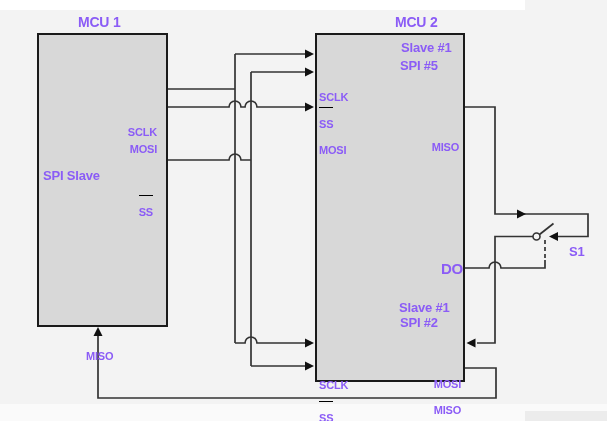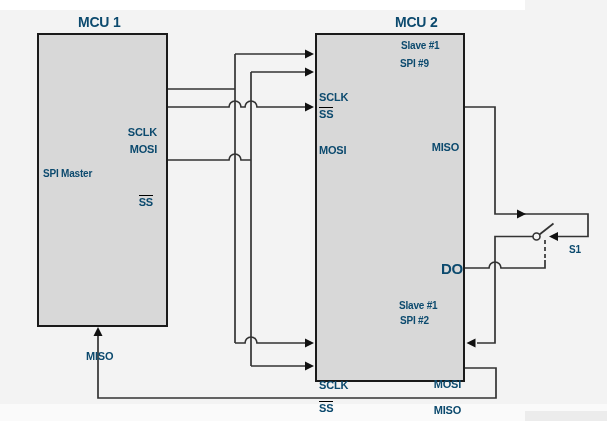--- a/index.html
+++ b/index.html
@@ -1,25 +1,25 @@
 <!DOCTYPE html>
 <html><head>
 <meta charset="utf-8">
 <style>
   html,body{margin:0;padding:0;}
   body{background:#e9e9e9;font-family:"Liberation Sans",sans-serif;}
   #stage{position:relative;width:607px;height:421px;background:#f3f3f3;overflow:hidden;}
   .bg-strip{position:absolute;}
   .mcu-box{position:absolute;background:#d8d8d8;border:2px solid #1a1a1a;box-sizing:border-box;}
-  .lbl{position:absolute;font-weight:bold;color:#0c4a6e;white-space:nowrap;line-height:1;letter-spacing:-0.2px;}
+  .lbl{position:absolute;font-weight:bold;color:#8b5cf6;white-space:nowrap;line-height:1;letter-spacing:-0.2px;}
   .pin{font-size:11px;margin-top:44px;}
   .title{font-size:14px;}
-  .sub{font-size:10px;}
+  .sub{font-size:13px;}
   .big{font-size:15px;}
-  .overbar{border-top:1.5px solid #000;padding-top:1px;display:inline-block;}
+  .overbar{border-top:1.5px solid #000;padding-top:11px;display:inline-block;}
   .rt{text-align:right;}
   svg{position:absolute;left:0;top:0;pointer-events:none;}
 </style>
 </head>
 <body>
 
 <div id="stage">
 
   <div class="bg-strip" style="left:0;top:0;width:525px;height:10px;background:#ffffff;"></div>
   <div class="bg-strip" style="left:0;top:404px;width:607px;height:17px;background:#fafafa;"></div>
@@ -65,27 +65,27 @@
       <polygon points="549,236.5 558,232 558,241"></polygon>
       <polygon points="466.5,343 475.5,338.5 475.5,347.5"></polygon>
       <polygon points="98,327 93.5,336 102.5,336"></polygon>
     </g>
   </svg>
 
   <div class="lbl title" style="left:78px;top:15px;">MCU 1</div>
   <div class="lbl pin rt" style="right:450px;top:83px;">SCLK</div>
   <div class="lbl pin rt" style="right:450px;top:100px;">MOSI</div>
   <div class="lbl pin overbar" style="right:454px;top:151px;">SS</div>
-  <div class="lbl sub" style="left:43px;top:169px;">SPI Master</div>
+  <div class="lbl sub" style="left:43px;top:169px;">SPI Slave</div>
   <div class="lbl pin" style="left:86px;top:307px;">MISO</div>
 
   <div class="lbl title" style="left:367px;top:15px;padding-left:28px;">MCU 2</div>
 
   <div class="lbl sub" style="left:401px;top:41px;">Slave #1</div>
-  <div class="lbl sub" style="left:400px;top:59px;">SPI #9</div>
+  <div class="lbl sub" style="left:400px;top:59px;">SPI #5</div>
   <div class="lbl pin" style="left:319px;top:48px;">SCLK</div>
   <div class="lbl pin overbar" style="left:319px;top:63px;">SS</div>
   <div class="lbl pin" style="left:319px;top:101px;">MOSI</div>
   <div class="lbl pin rt" style="right:148px;top:98px;">MISO</div>
 
   <div class="lbl sub" style="left:399px;top:301px;">Slave #1</div>
   <div class="lbl sub" style="left:400px;top:316px;text-align:center;">SPI #2</div>
   <div class="lbl big rt" style="right:144px;top:261px;">DO</div>
   <div class="lbl pin" style="left:319px;top:336px;">SCLK</div>
   <div class="lbl pin rt" style="right:146px;top:335px;">MOSI</div>

